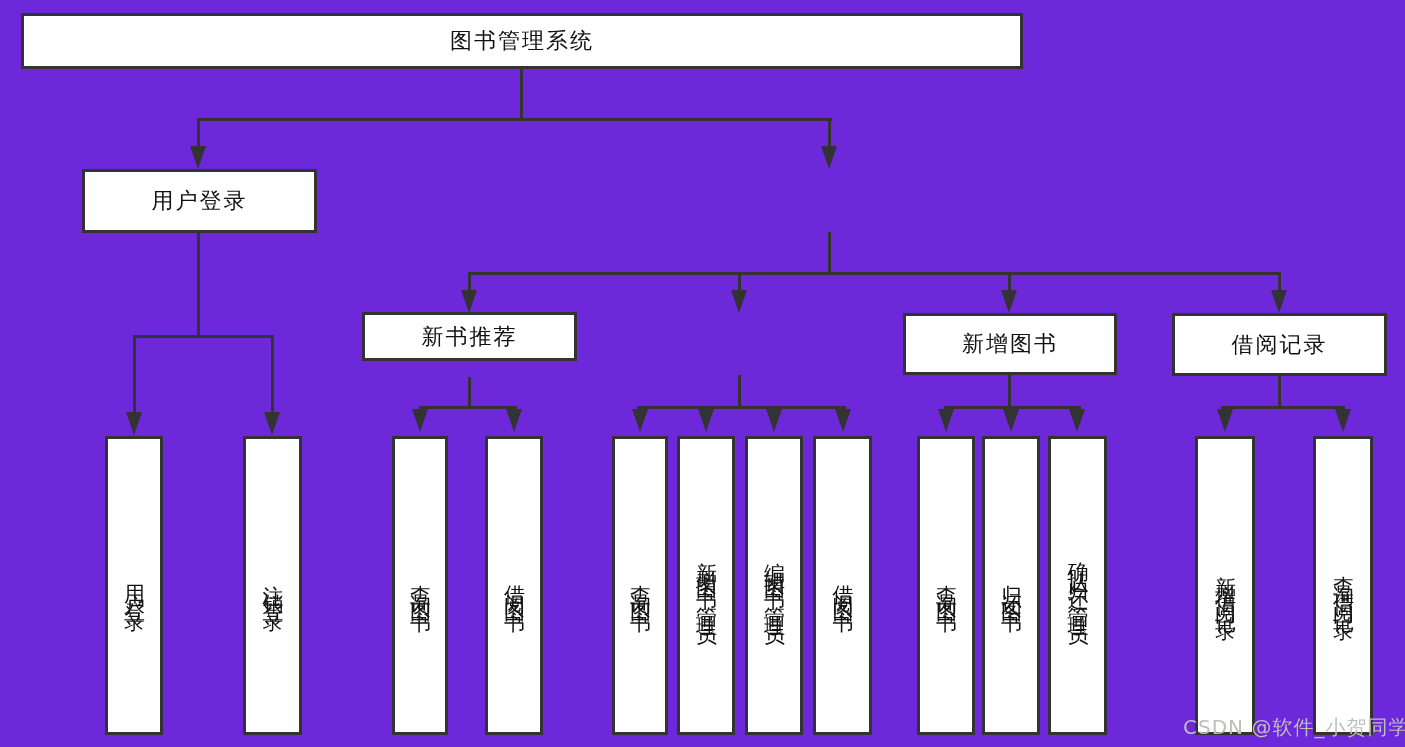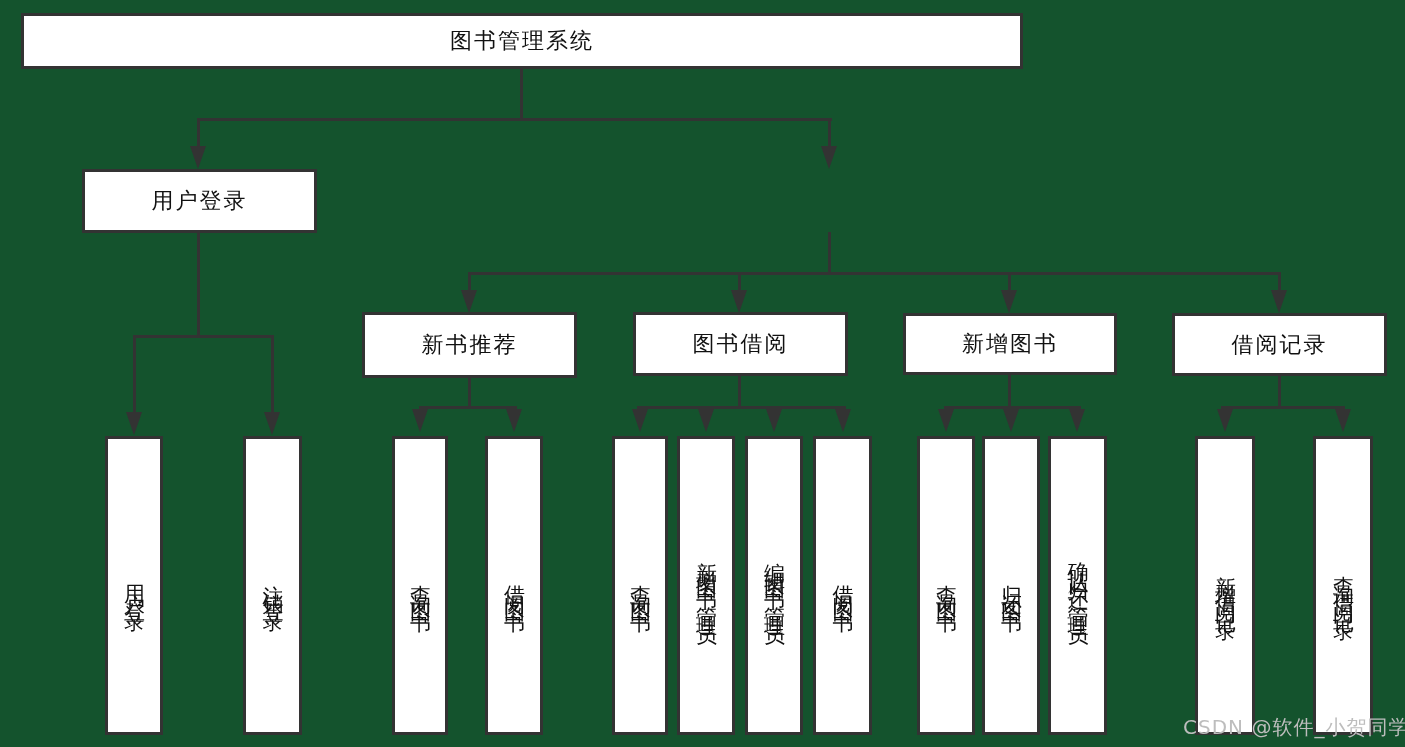--- a/index.html
+++ b/index.html
@@ -1,19 +1,19 @@
 <!DOCTYPE html>
 <html><head>
 <meta charset="utf-8">
 <style>
   html,body{margin:0;padding:0;background:#fff;}
   .canvas{
     position:relative;
     width:1405px;height:747px;
-    background:#14532d;
+    background:#6d28d9;
     font-family:"DejaVu Sans","Liberation Sans",sans-serif;
     color:#111;
     overflow:hidden;
   }
   .box{
     position:absolute;
     background:#fff;
     border:3px solid #333;
     box-sizing:border-box;
     display:flex;align-items:center;justify-content:center;
@@ -105,25 +105,22 @@
   <div class="ah" style="left:1335px;top:409px"></div>
 
   <div class="box" style="left:21px;top:13px;width:1002px;height:56px">
     <span class="hlabel">图书管理系统</span>
   </div>
 
   <div class="box" style="left:82px;top:169px;width:235px;height:64px">
     <span class="hlabel">用户登录</span>
   </div>
 
-  <div class="box" style="left:362px;top:312px;width:215px;height:66px">
+  <div class="box" style="left:362px;top:312px;width:215px;height:49px">
     <span class="hlabel">新书推荐</span>
-  </div>
-  <div class="box" style="left:633px;top:312px;width:215px;height:64px">
-    <span class="hlabel">图书借阅</span>
   </div>
   <div class="box" style="left:903px;top:313px;width:214px;height:62px">
     <span class="hlabel">新增图书</span>
   </div>
   <div class="box" style="left:1172px;top:313px;width:215px;height:63px">
     <span class="hlabel">借阅记录</span>
   </div>
 
   <div class="box" style="left:105px;top:436px;width:58px;height:299px">
     <span class="vtext">用户登录</span>

